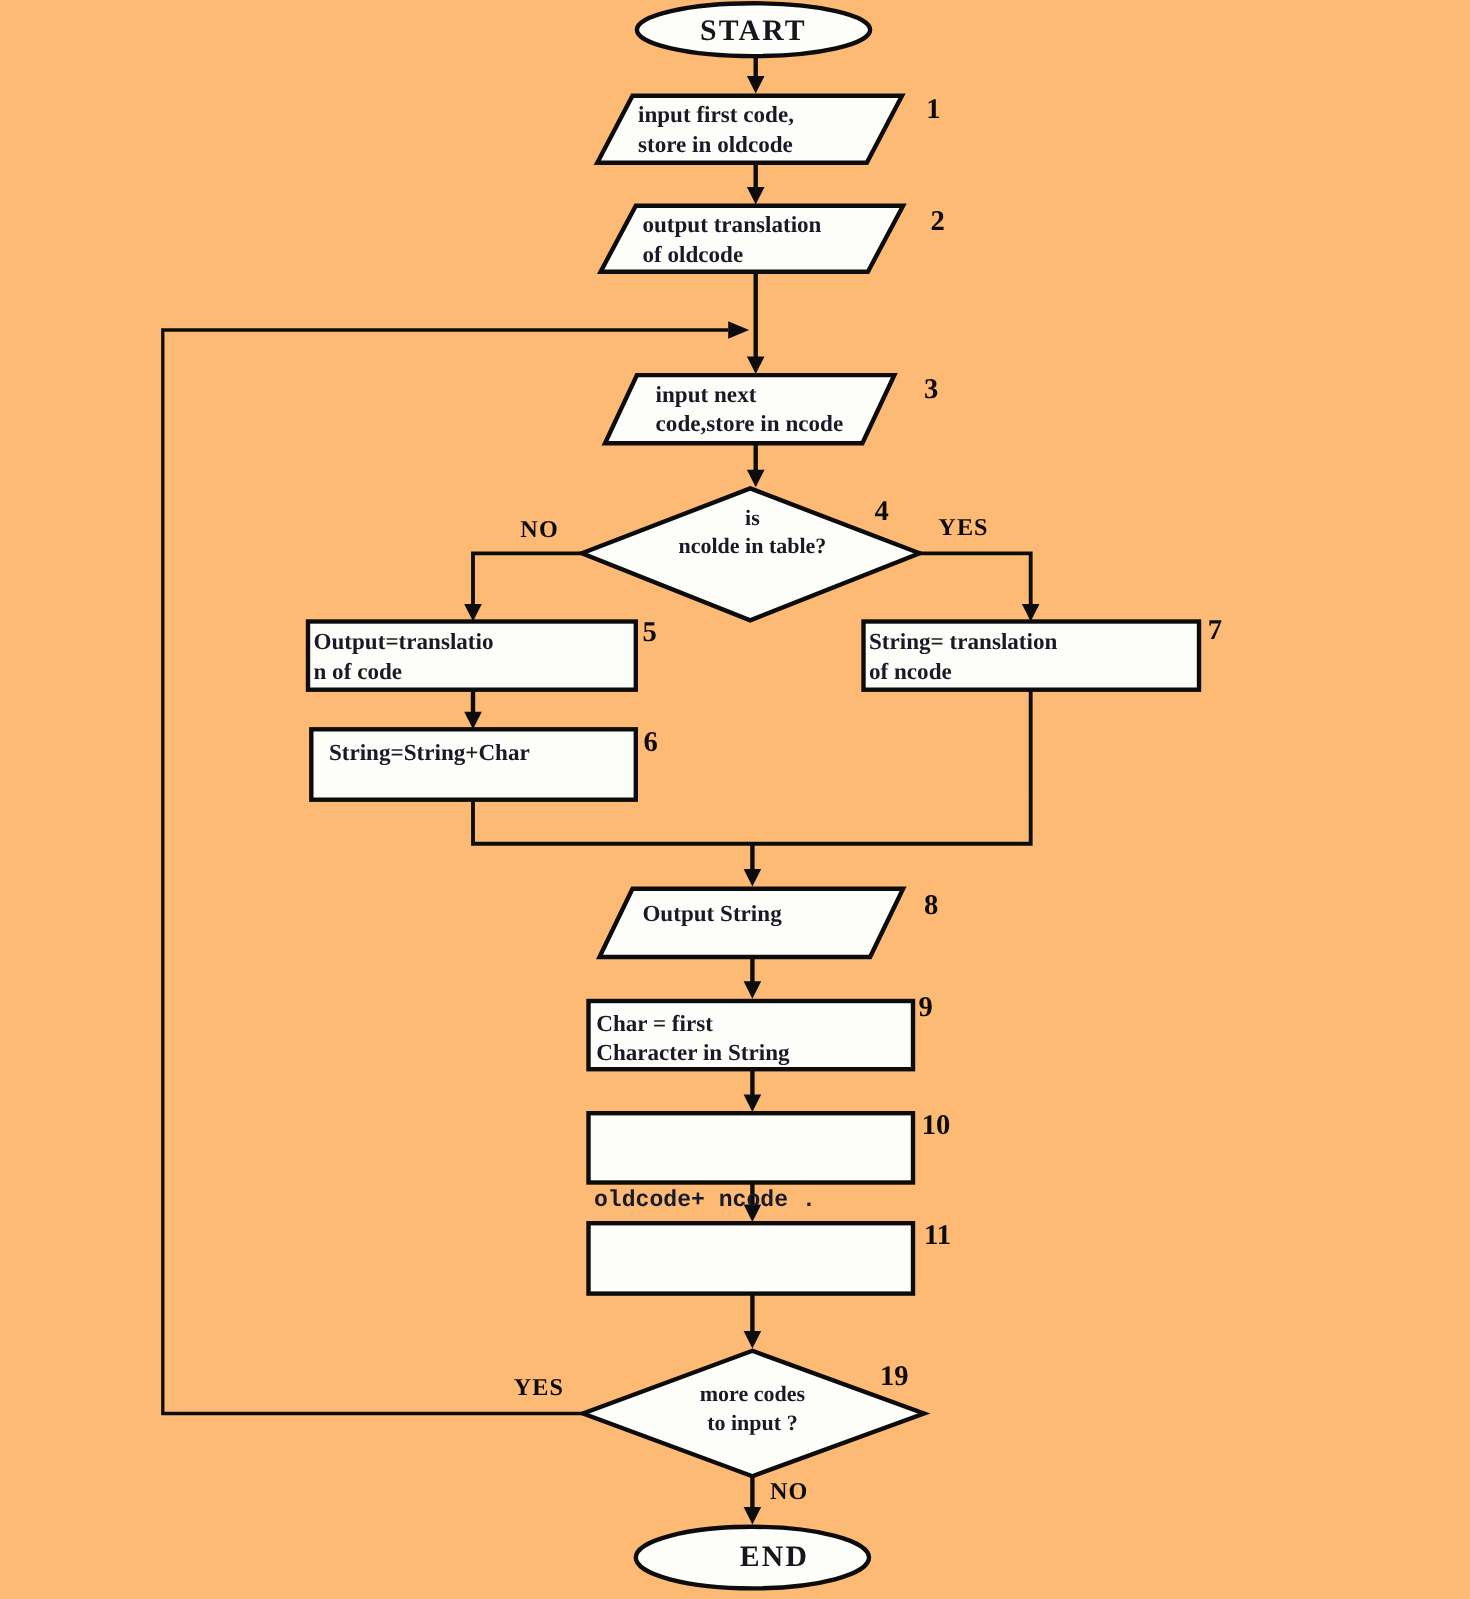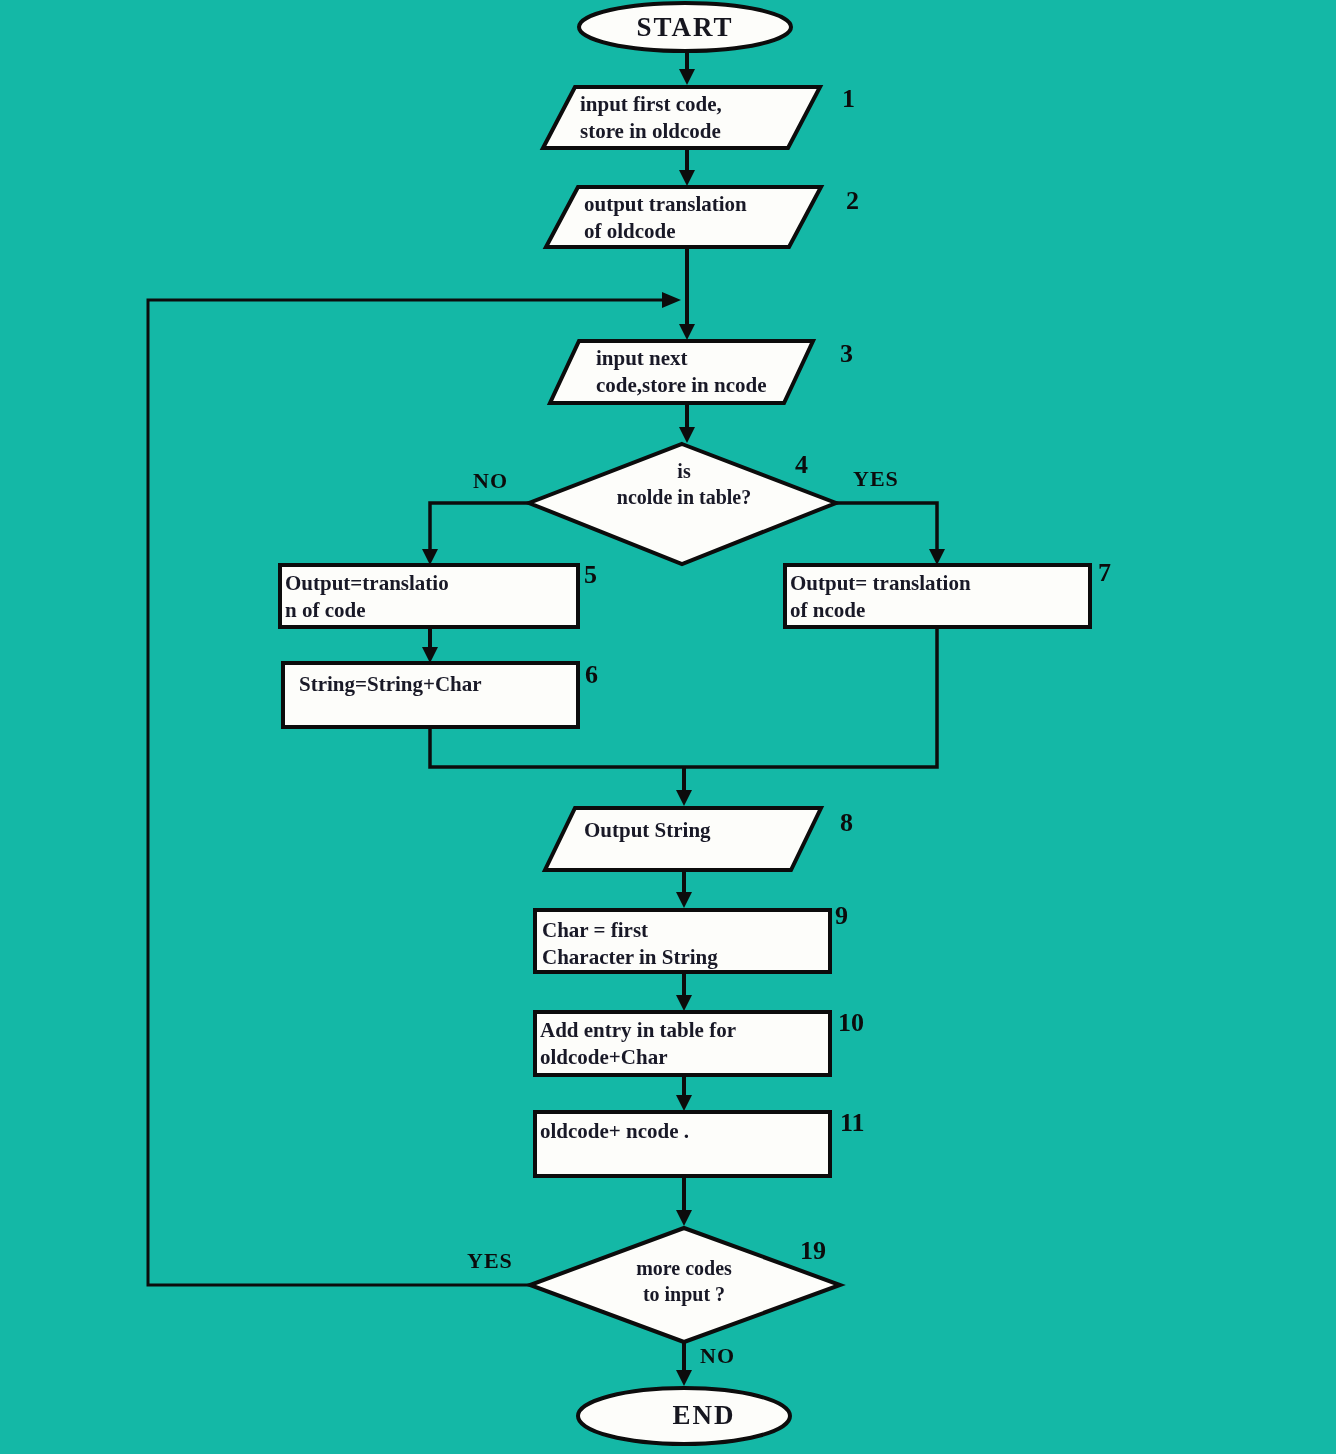--- a/index.html
+++ b/index.html
@@ -1,20 +1,20 @@
 <!DOCTYPE html>
 <html><head>
 <meta charset="utf-8">
 <style>
   html, body { margin:0; padding:0; background:#ffffff; }
   .canvas {
     position: relative;
     width: 1336px;
     height: 1454px;
-    background: #14b8a6;
+    background: #fdba74;
     font-family: "Liberation Serif", serif;
     overflow: hidden;
   }
   .canvas svg { position:absolute; left:0; top:0; }
   .t {
     position:absolute;
     font-size:21px;
     line-height:27px;
     font-weight:600;
     color:#191927;
@@ -139,43 +139,39 @@
     <div>n of code</div>
   </div>
   <div class="num" style="left:584px; top:562px;">5</div>
 
   <div class="t" style="left:299px; top:671px;">
     <div>String=String+Char</div>
   </div>
   <div class="num" style="left:585px; top:662px;">6</div>
 
   <div class="t" style="left:790px; top:570px;">
-    <div>Output= translation</div>
+    <div>String= translation</div>
     <div>of ncode</div>
   </div>
   <div class="num" style="left:1098px; top:560px;">7</div>
 
   <div class="t" style="left:584px; top:817px;">
     <div>Output String</div>
   </div>
   <div class="num" style="left:840px; top:810px;">8</div>
 
   <div class="t" style="left:542px; top:917px;">
     <div>Char = first</div>
     <div>Character in String</div>
   </div>
   <div class="num" style="left:835px; top:903px;">9</div>
 
-  <div class="t" style="left:540px; top:1017px;">
-    <div>Add entry in table for</div>
-    <div>oldcode+Char</div>
-  </div>
   <div class="num" style="left:838px; top:1010px;">10</div>
 
-  <div class="t" style="left:540px; top:1118px;">
+  <div class="t" style="left:540px; top:1078px;font-family:Liberation Mono, monospace;">
     <div>oldcode+ ncode .</div>
   </div>
   <div class="num" style="left:840px; top:1110px;">11</div>
 
   <div class="t ctr" style="left:559px; top:1255px; width:250px; font-size:20px; line-height:26px;">
     <div>more codes</div>
     <div>to input ?</div>
   </div>
   <div class="num" style="left:800px; top:1238px;">19</div>
   <div class="branch" style="left:467px; top:1250px;">YES</div>

